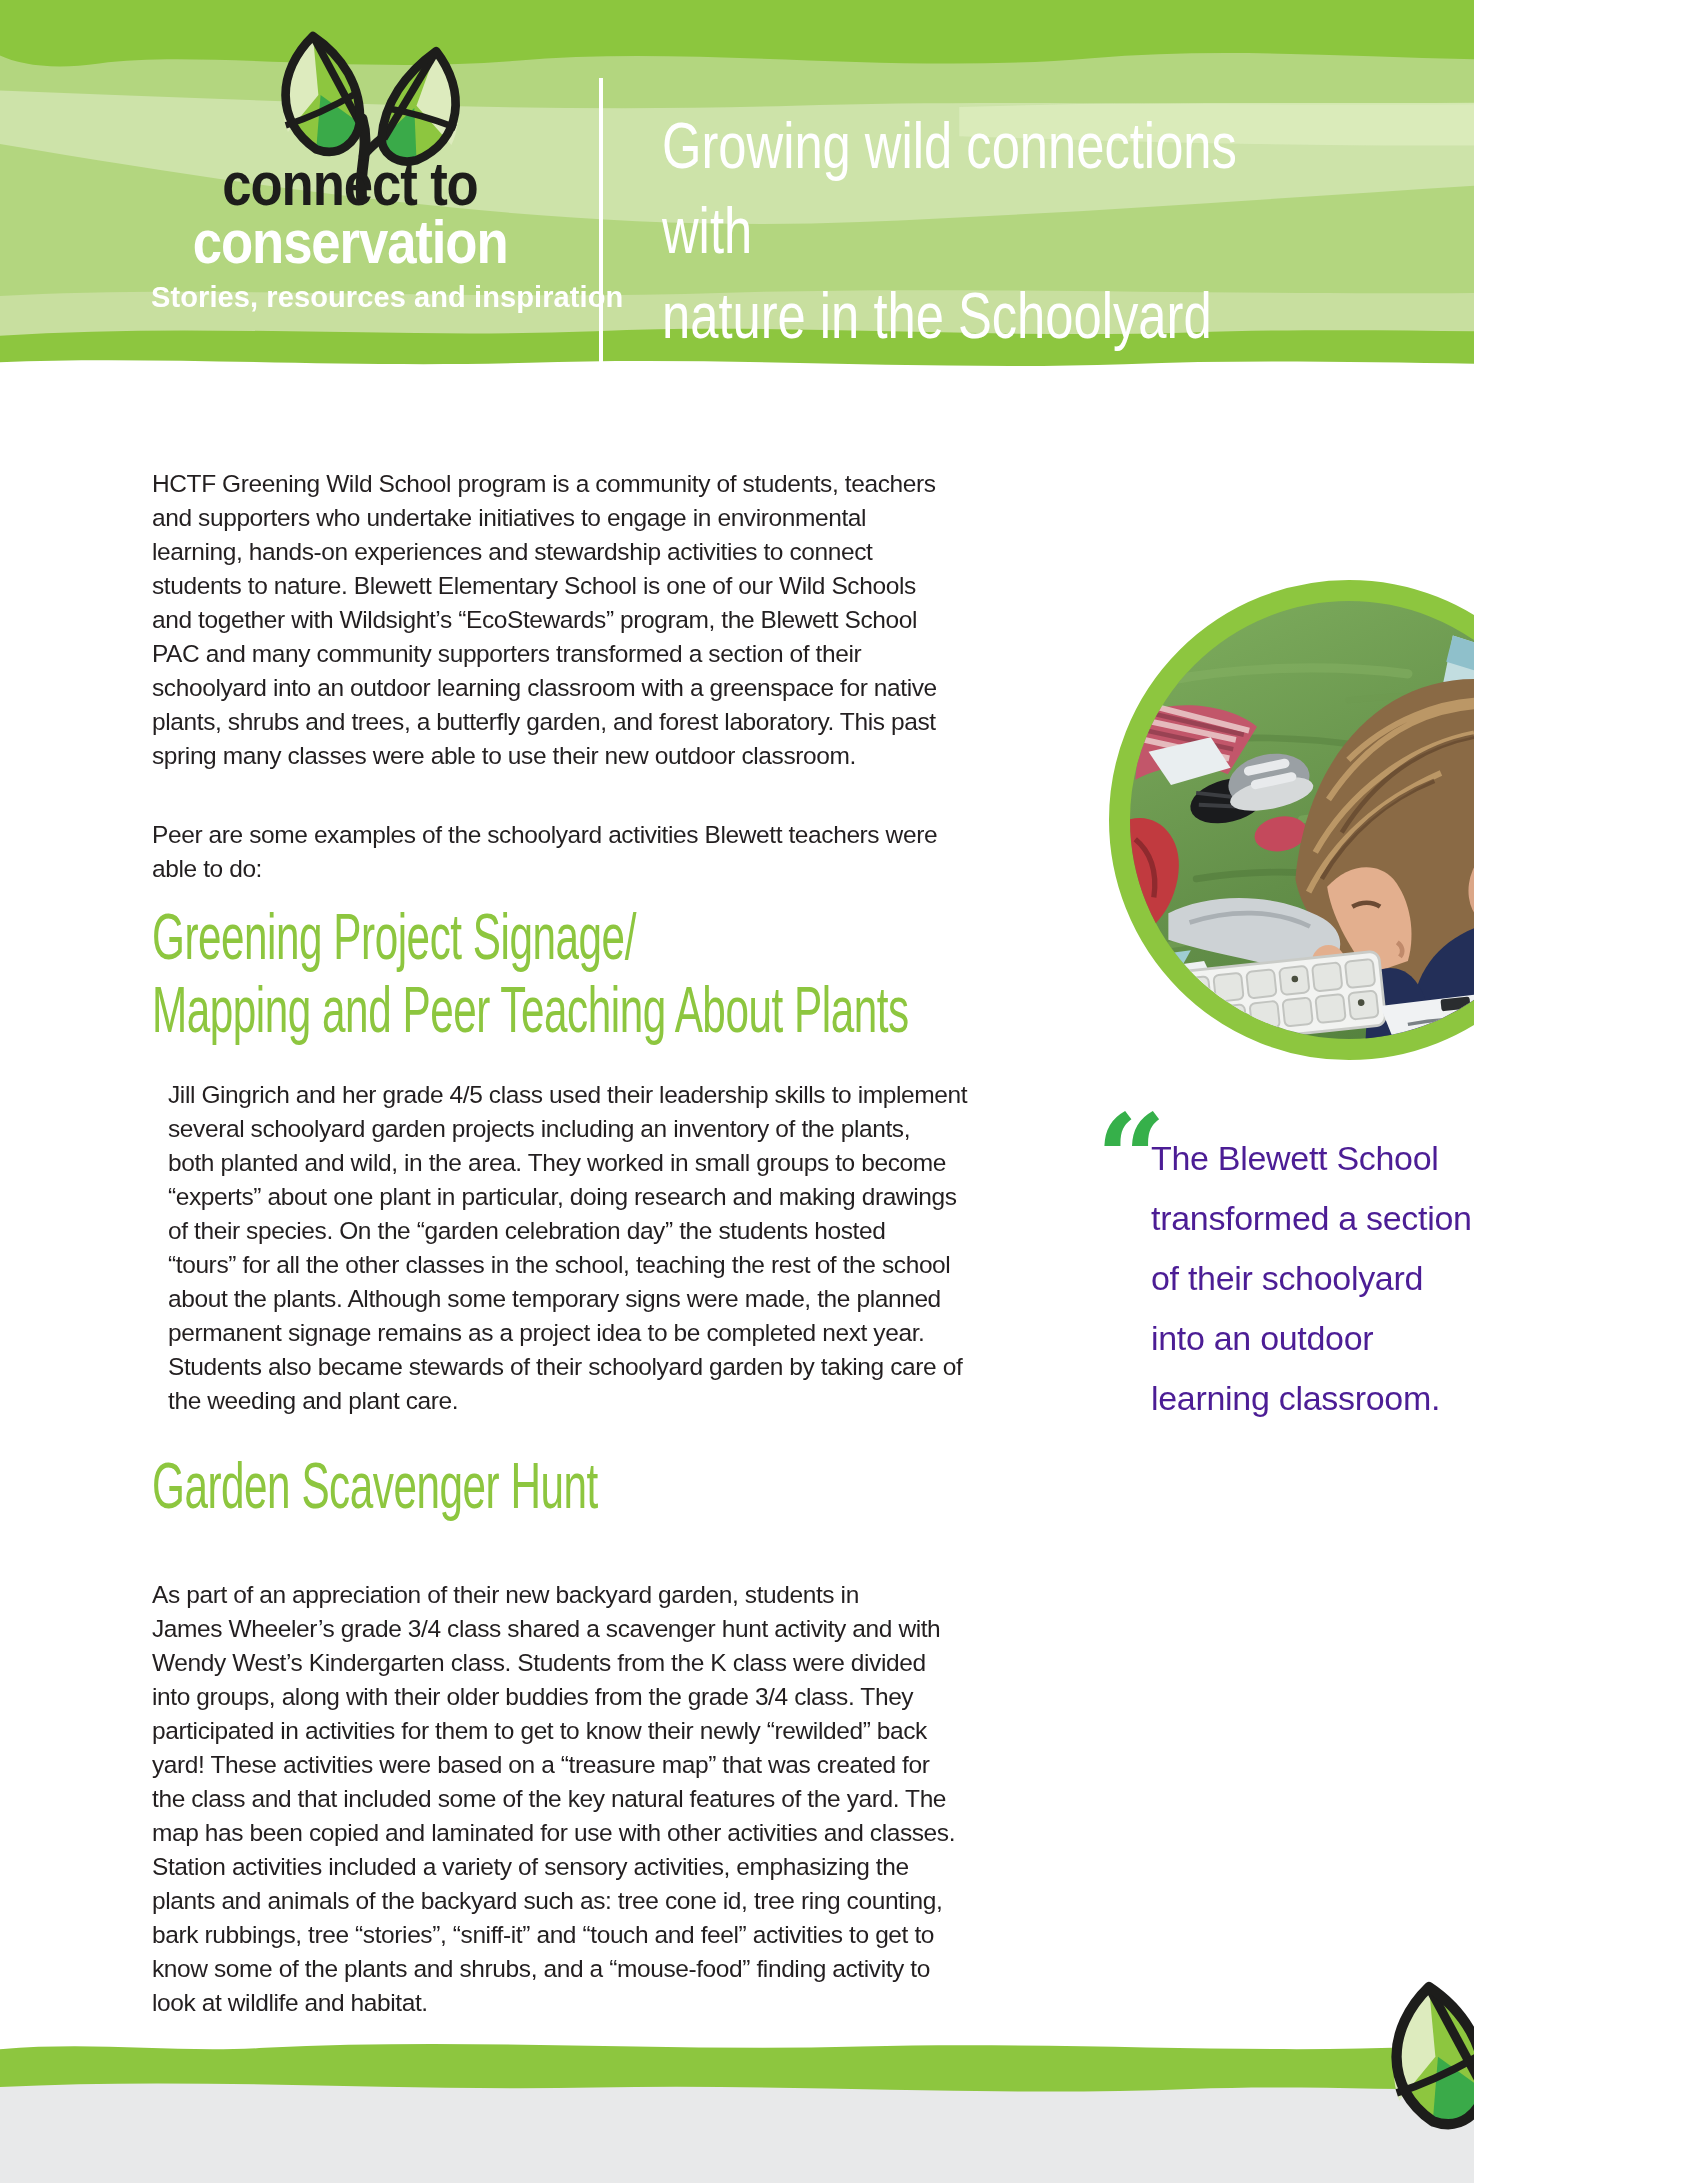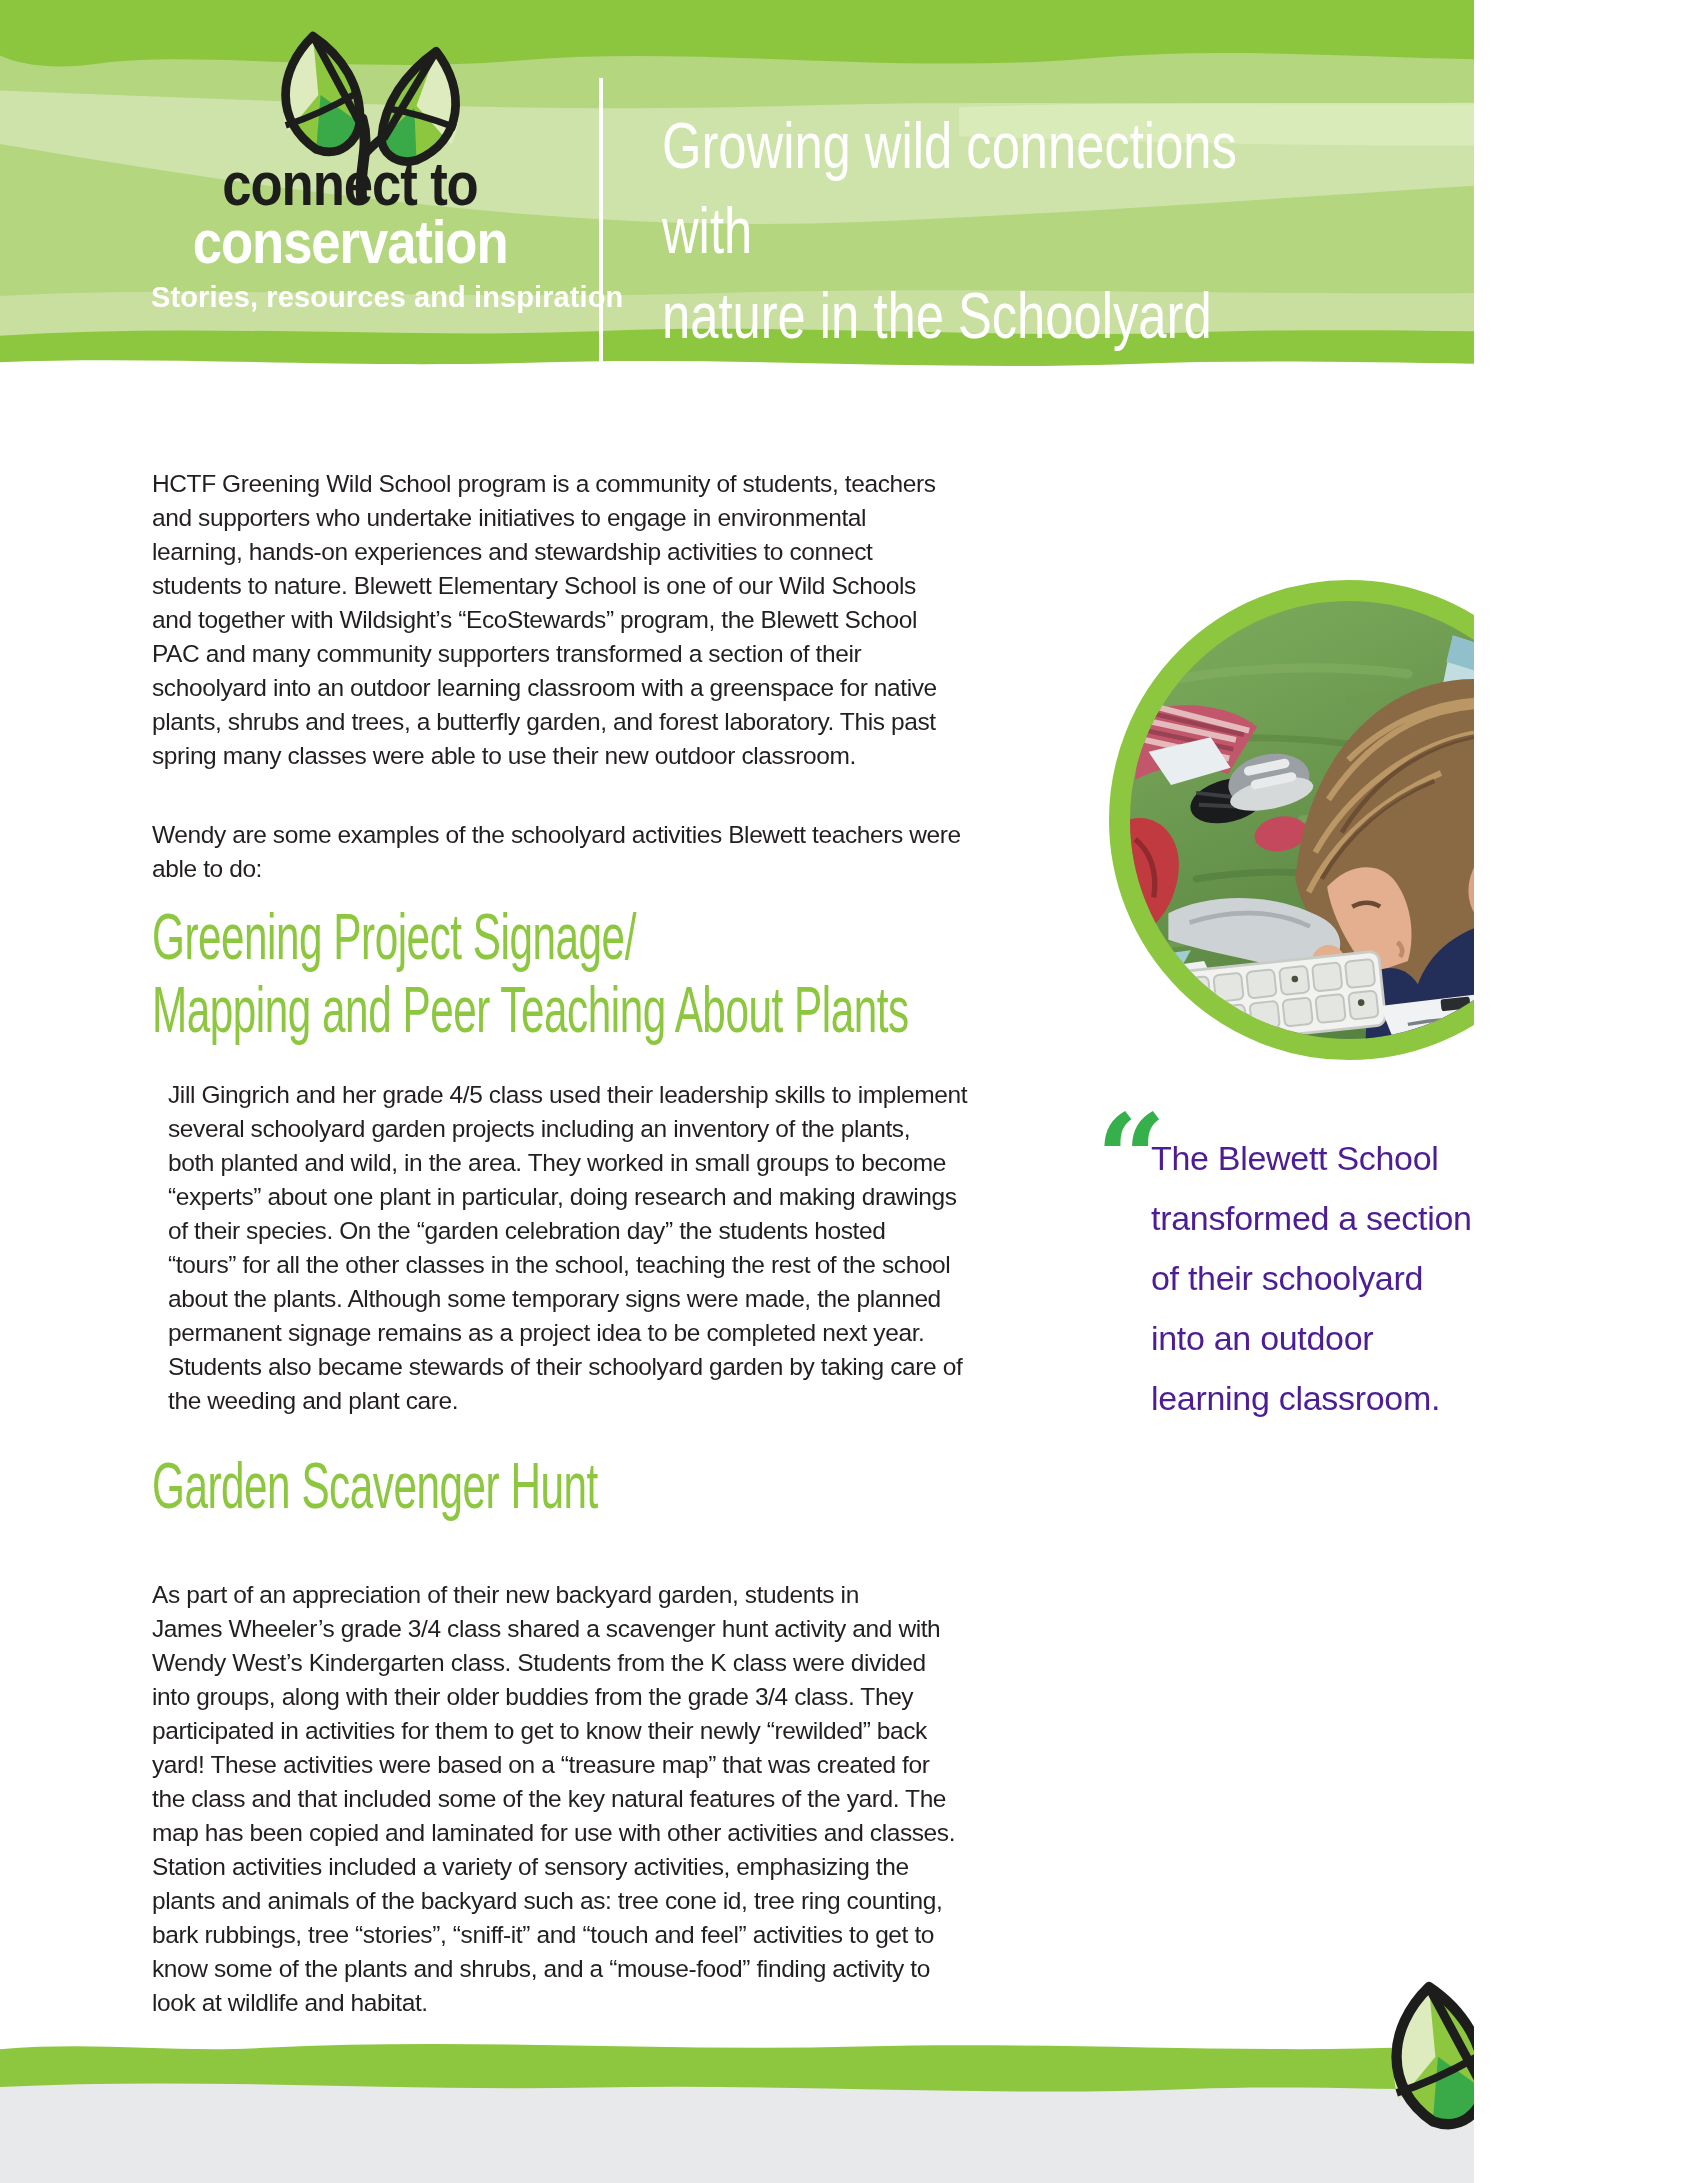--- a/index.html
+++ b/index.html
@@ -130,21 +130,21 @@
   <p class="body-text p1"><span>HCTF Greening </span><span class="bold-run">Wild School program</span><span> is a community of students, teachers
 and supporters who undertake initiatives to engage in environmental
 learning, hands-on experiences and stewardship activities to connect
 students to nature. Blewett Elementary School is one of our Wild Schools
 and together with Wildsight’s “EcoStewards” program, the Blewett School
 PAC and many community supporters transformed a section of their
 schoolyard into an outdoor learning classroom with a greenspace for native
 plants, shrubs and trees, a butterfly garden, and forest laboratory. This past
 spring many classes were able to use their new outdoor classroom.</span></p>
 
-  <p class="body-text intro">Wendy are some examples of the schoolyard activities Blewett teachers were
+  <p class="body-text intro">Peer are some examples of the schoolyard activities Blewett teachers were
 able to do:</p>
 
   <div class="green-heading h1">Greening Project Signage/
 Mapping and Peer Teaching About Plants</div>
   <p class="body-text p2">Jill Gingrich and her grade 4/5 class used their leadership skills to implement
 several schoolyard garden projects including an inventory of the plants,
 both planted and wild, in the area. They worked in small groups to become
 “experts” about one plant in particular, doing research and making drawings
 of their species. On the “garden celebration day” the students hosted
 “tours” for all the other classes in the school, teaching the rest of the school

